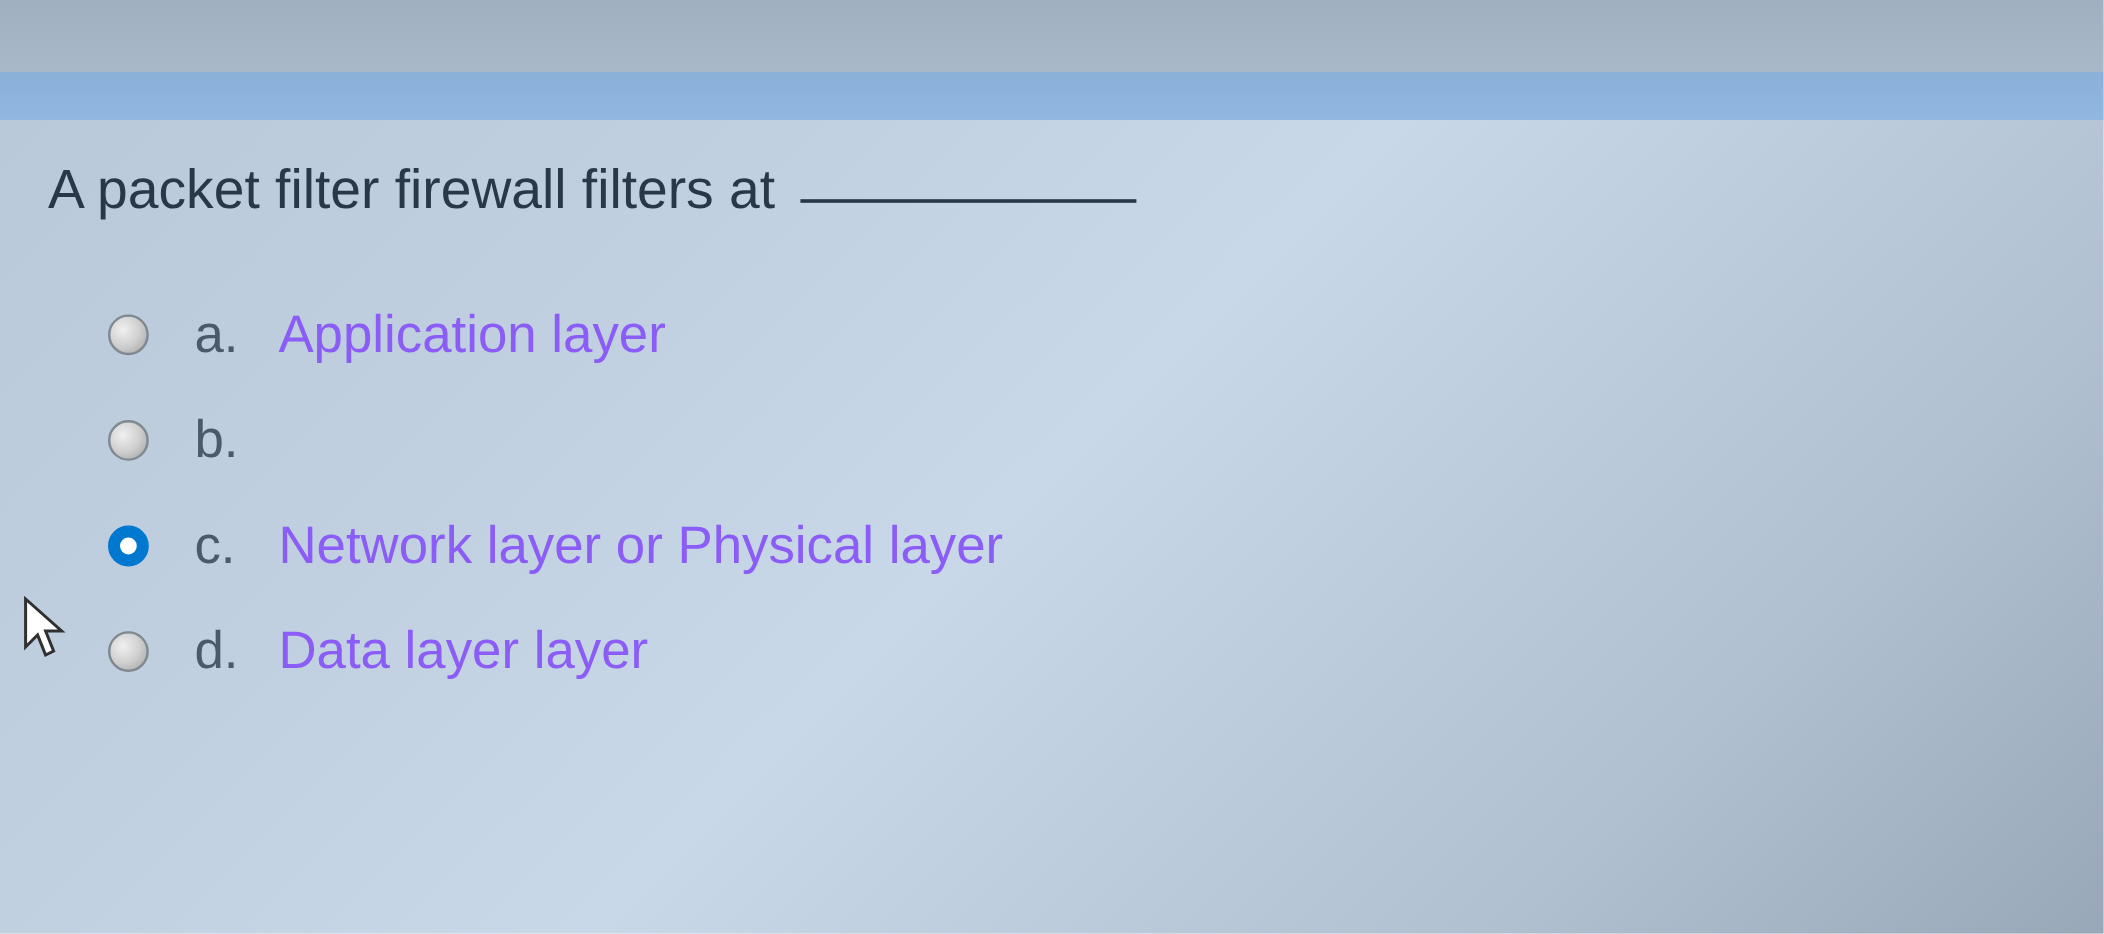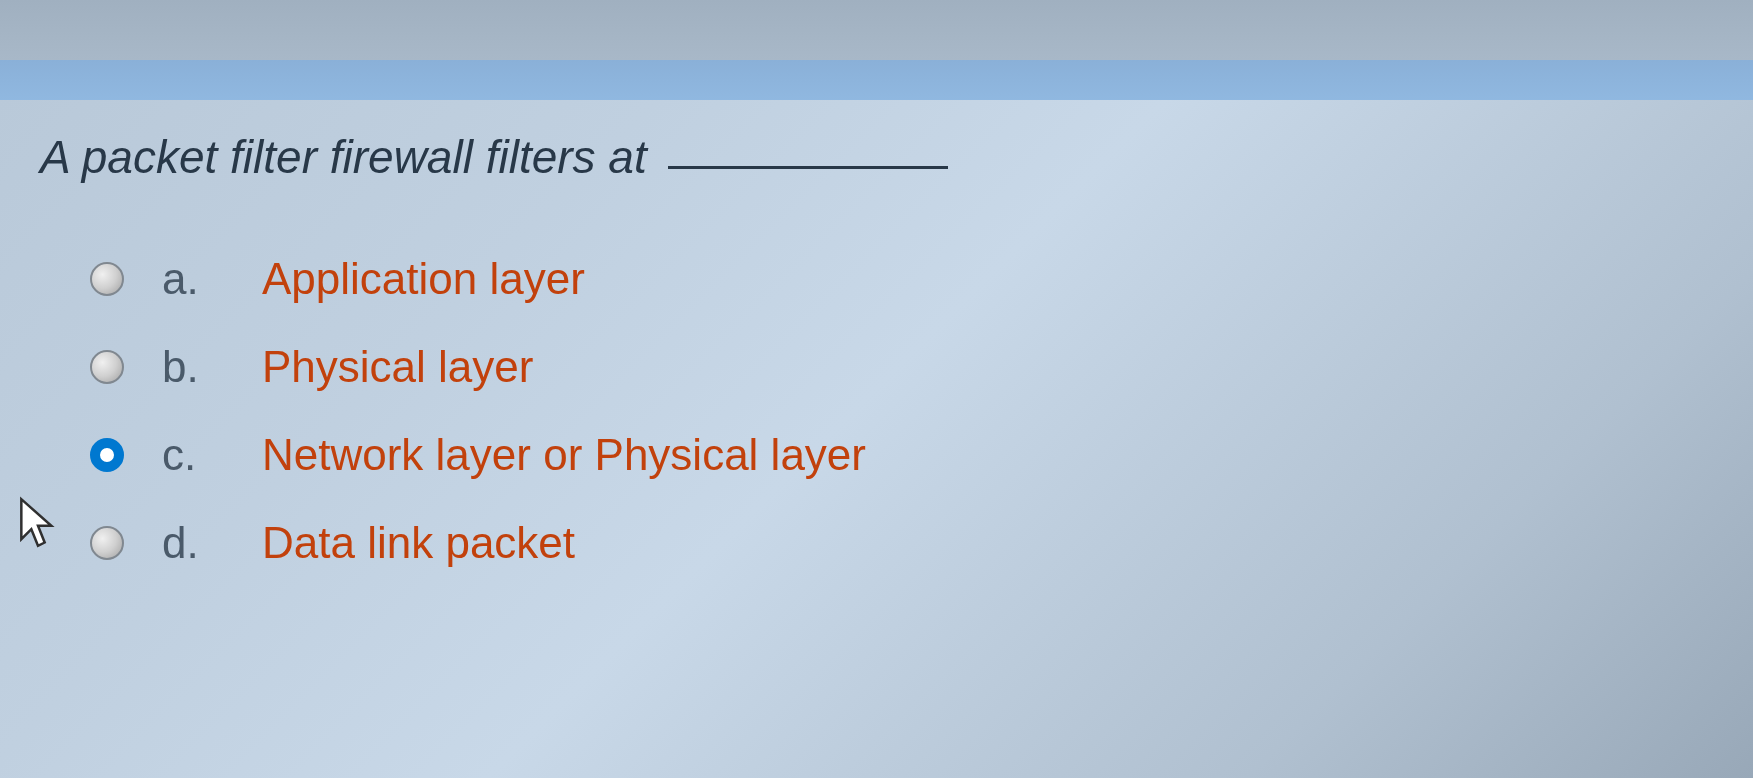--- a/index.html
+++ b/index.html
@@ -26,21 +26,20 @@
       background: linear-gradient(180deg, #8ab0d8 0%, #90b8e0 100%);
     }
     .content {
       padding: 30px 40px 20px 40px;
     }
     .question {
       font-size: 46px;
       color: #283848;
       margin-bottom: 70px;
       font-weight: 400;
-      font-style: italic;
     }
     .blank {
       display: inline-block;
       border-bottom: 3px solid #283848;
       width: 280px;
       margin-left: 8px;
       position: relative;
       top: -4px;
     }
     .options {
@@ -66,22 +65,21 @@
     }
     .option-letter {
       font-size: 44px;
       color: #4a5a6a;
       width: 70px;
       margin-left: 38px;
       text-align: left;
     }
     .option-text {
       font-size: 44px;
-      color: #c2410c;
-      margin-left: 30px;
+      color: #8b5cf6;
     }
     .cursor-overlay {
       position: absolute;
       left: 18px;
       top: 495px;
       width: 40px;
       height: 55px;
       pointer-events: none;
     }
     .option-c-row {
@@ -104,33 +102,32 @@
 
     <div class="option-row">
       <div class="radio"></div>
       <div class="option-letter">a.</div>
       <div class="option-text">Application layer</div>
     </div>
 
     <div class="option-row">
       <div class="radio"></div>
       <div class="option-letter">b.</div>
-      <div class="option-text">Physical layer</div>
     </div>
 
     <div class="option-row option-c-row">
       <div class="radio selected"></div>
       <div class="option-letter">c.</div>
       <div class="option-text">Network layer or Physical layer</div>
     </div>
 
     <div class="option-row">
       <div class="radio"></div>
       <div class="option-letter">d.</div>
-      <div class="option-text">Data link packet</div>
+      <div class="option-text">Data layer layer</div>
     </div>
 
   </div>
 </div>
 
 <svg class="cursor-overlay" viewBox="0 0 24 32">
   <path d="M 2 2 L 2 26 L 8 20 L 12 30 L 16 28 L 12 18 L 20 18 Z" fill="#ffffff" stroke="#303030" stroke-width="1.5"></path>
 </svg>
 
 </body></html>

